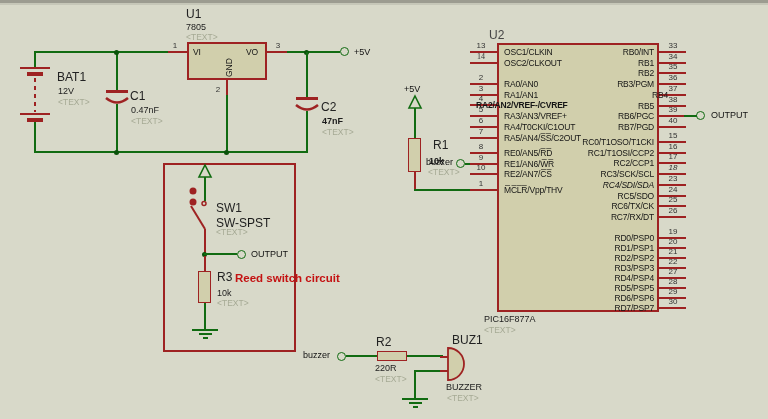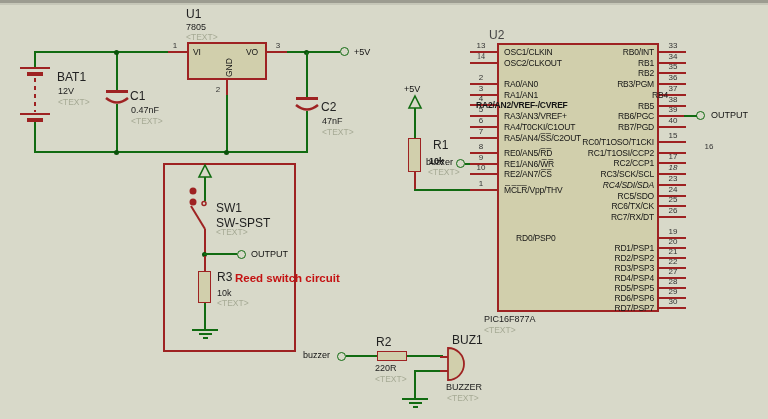--- a/index.html
+++ b/index.html
@@ -86,21 +86,21 @@
   <div class="wire" style="left:226px;top:95px;width:2px;height:58px;"></div>
   <div class="dot" style="left:224px;top:150px;"></div>
 
   <div class="wire" style="left:306px;top:52px;width:2px;height:46px;"></div>
   <div class="plate" style="left:296px;top:97px;width:22px;height:2.5px;"></div>
   <svg style="left:296px;top:103px;" width="22" height="10">
     <path d="M0,2 Q11,11 22,2" fill="none" stroke="#9e2222" stroke-width="2.5"></path>
   </svg>
   <div class="wire" style="left:306px;top:111px;width:2px;height:42px;"></div>
   <div class="t ref" style="left:321px;top:100px;">C2</div>
-  <div class="t val" style="left:322px;top:116px;">47nF</div>
+  <div class="t val" style="left:322px;top:116px;font-weight:bold;">47nF</div>
   <div class="t faint" style="left:322px;top:127px;">&lt;TEXT&gt;</div>
 
   <div class="frame" style="left:163px;top:163px;width:133px;height:189px;"></div>
 
   <svg style="left:198px;top:165px;" width="14" height="13">
     <polygon points="7,0 13,12 1,12" fill="none" stroke="#116b11" stroke-width="1.6"></polygon>
   </svg>
   <div class="wire" style="left:204px;top:177px;width:2px;height:24px;"></div>
 
   <svg style="left:186px;top:186px;" width="26" height="46">
@@ -207,21 +207,21 @@
       <div class="stub" style="position: absolute; left: 659px; top: 115.2px; width: 27px; height: 2px;"></div>
       <div class="t pinnum" style="position: absolute; left: 660px; top: 105.2px; width: 26px;">39</div>
       <div class="t pinlbl" style="position: absolute; left: 516px; top: 111.2px; width: 138px; text-align: right;">RB6/PGC</div>
       <div class="stub" style="position: absolute; left: 659px; top: 125.9px; width: 27px; height: 2px;"></div>
       <div class="t pinnum" style="position: absolute; left: 660px; top: 115.9px; width: 26px;">40</div>
       <div class="t pinlbl" style="position: absolute; left: 516px; top: 121.9px; width: 138px; text-align: right;">RB7/PGD</div>
       <div class="stub" style="position: absolute; left: 659px; top: 141px; width: 27px; height: 2px;"></div>
       <div class="t pinnum" style="position: absolute; left: 660px; top: 131px; width: 26px;">15</div>
       <div class="t pinlbl" style="position: absolute; left: 516px; top: 137px; width: 138px; text-align: right;">RC0/T1OSO/T1CKI</div>
       <div class="stub" style="position: absolute; left: 659px; top: 151.7px; width: 27px; height: 2px;"></div>
-      <div class="t pinnum" style="position: absolute; left: 660px; top: 141.7px; width: 26px; padding-left: 36px;">16</div>
+      <div class="t pinnum" style="position: absolute; left: 660px; top: 141.7px; width: 26px;">16</div>
       <div class="t pinlbl" style="position: absolute; left: 516px; top: 147.7px; width: 138px; text-align: right;">RC1/T1OSI/CCP2</div>
       <div class="stub" style="position: absolute; left: 659px; top: 162.4px; width: 27px; height: 2px;"></div>
       <div class="t pinnum" style="position: absolute; left: 660px; top: 152.4px; width: 26px;">17</div>
       <div class="t pinlbl" style="position: absolute; left: 516px; top: 158.4px; width: 138px; text-align: right;">RC2/CCP1</div>
       <div class="stub" style="position: absolute; left: 659px; top: 173.1px; width: 27px; height: 2px;"></div>
       <div class="t pinnum" style="position: absolute; left: 660px; top: 163.1px; width: 26px; font-style: italic;">18</div>
       <div class="t pinlbl" style="position: absolute; left: 516px; top: 169.1px; width: 138px; text-align: right;">RC3/SCK/SCL</div>
       <div class="stub" style="position: absolute; left: 659px; top: 183.8px; width: 27px; height: 2px;"></div>
       <div class="t pinnum" style="position: absolute; left: 660px; top: 173.8px; width: 26px;">23</div>
       <div class="t pinlbl" style="position: absolute; left: 516px; top: 179.8px; width: 138px; text-align: right; font-style: italic;">RC4/SDI/SDA</div>
@@ -229,21 +229,21 @@
       <div class="t pinnum" style="position: absolute; left: 660px; top: 184.5px; width: 26px;">24</div>
       <div class="t pinlbl" style="position: absolute; left: 516px; top: 190.5px; width: 138px; text-align: right;">RC5/SDO</div>
       <div class="stub" style="position: absolute; left: 659px; top: 205.2px; width: 27px; height: 2px;"></div>
       <div class="t pinnum" style="position: absolute; left: 660px; top: 195.2px; width: 26px;">25</div>
       <div class="t pinlbl" style="position: absolute; left: 516px; top: 201.2px; width: 138px; text-align: right;">RC6/TX/CK</div>
       <div class="stub" style="position: absolute; left: 659px; top: 215.9px; width: 27px; height: 2px;"></div>
       <div class="t pinnum" style="position: absolute; left: 660px; top: 205.9px; width: 26px;">26</div>
       <div class="t pinlbl" style="position: absolute; left: 516px; top: 211.9px; width: 138px; text-align: right;">RC7/RX/DT</div>
       <div class="stub" style="position: absolute; left: 659px; top: 237px; width: 27px; height: 2px;"></div>
       <div class="t pinnum" style="position: absolute; left: 660px; top: 227px; width: 26px;">19</div>
-      <div class="t pinlbl" style="position: absolute; left: 516px; top: 233px; width: 138px; text-align: left;">RD0/PSP0</div>
+      <div class="t pinlbl" style="position: absolute; left: 516px; top: 233px; width: 138px; text-align: right;">RD0/PSP0</div>
       <div class="stub" style="position: absolute; left: 659px; top: 247px; width: 27px; height: 2px;"></div>
       <div class="t pinnum" style="position: absolute; left: 660px; top: 237px; width: 26px;">20</div>
       <div class="t pinlbl" style="position: absolute; left: 516px; top: 243px; width: 138px; text-align: right;">RD1/PSP1</div>
       <div class="stub" style="position: absolute; left: 659px; top: 257px; width: 27px; height: 2px;"></div>
       <div class="t pinnum" style="position: absolute; left: 660px; top: 247px; width: 26px;">21</div>
       <div class="t pinlbl" style="position: absolute; left: 516px; top: 253px; width: 138px; text-align: right;">RD2/PSP2</div>
       <div class="stub" style="position: absolute; left: 659px; top: 267px; width: 27px; height: 2px;"></div>
       <div class="t pinnum" style="position: absolute; left: 660px; top: 257px; width: 26px;">22</div>
       <div class="t pinlbl" style="position: absolute; left: 516px; top: 263px; width: 138px; text-align: right;">RD3/PSP3</div>
       <div class="stub" style="position: absolute; left: 659px; top: 277px; width: 27px; height: 2px;"></div>

